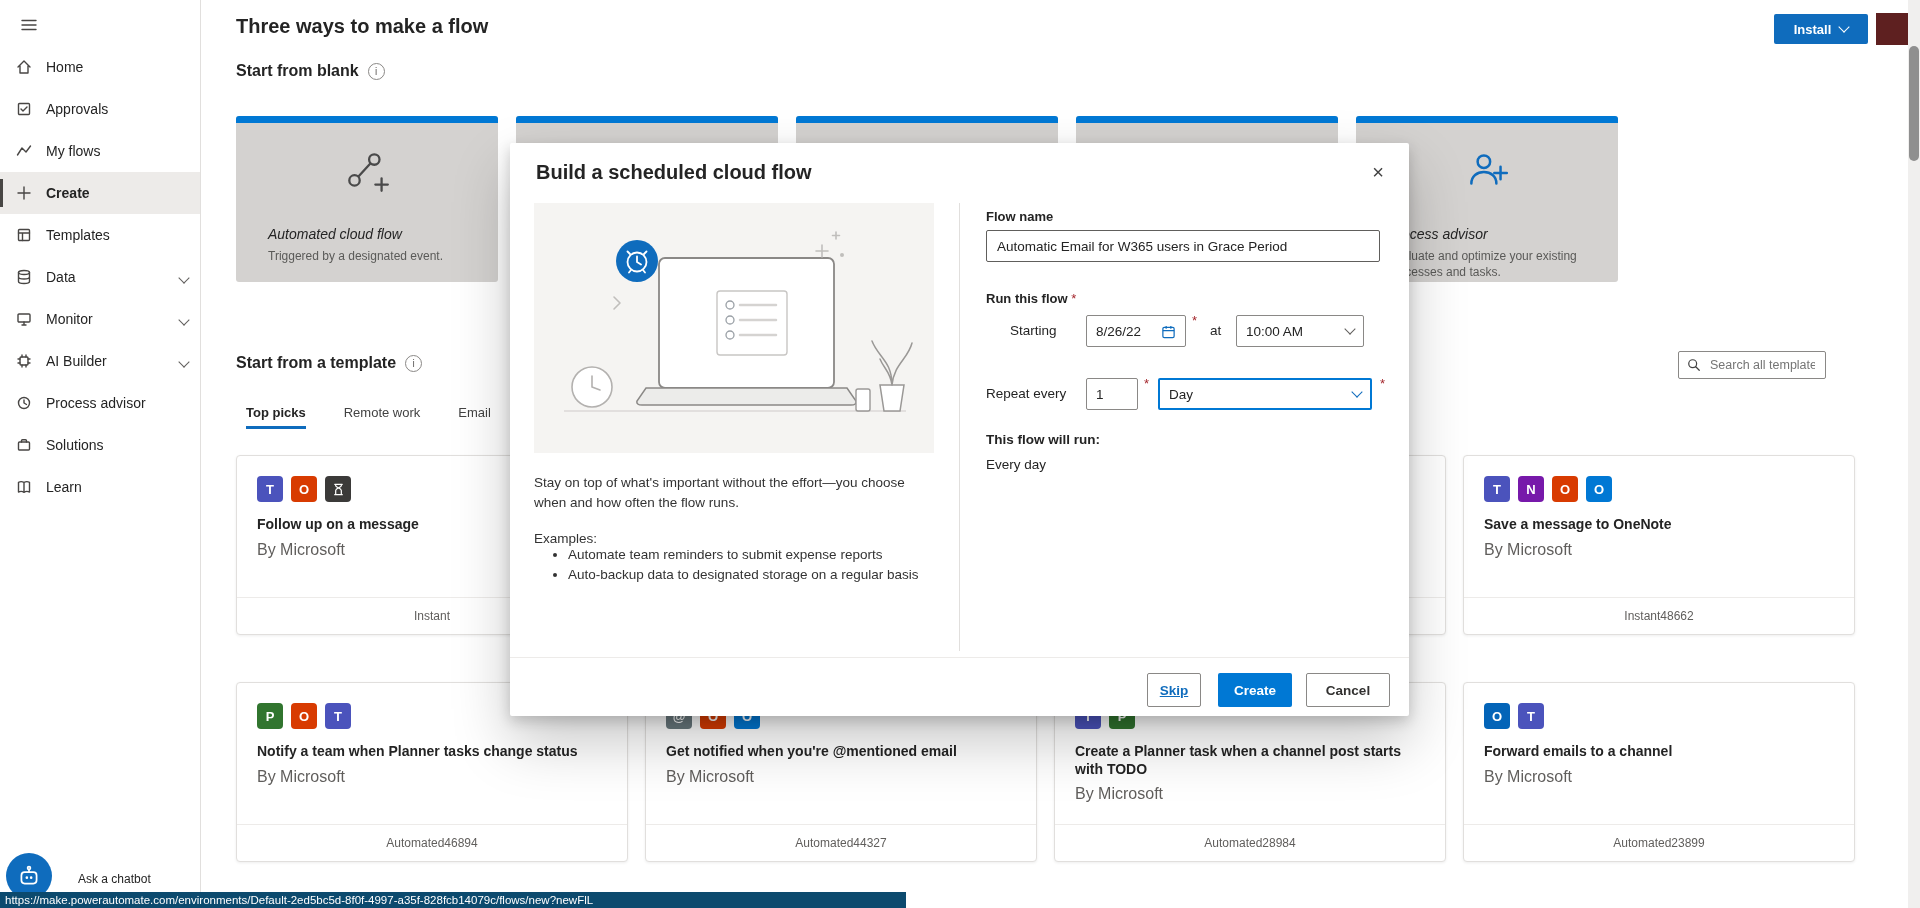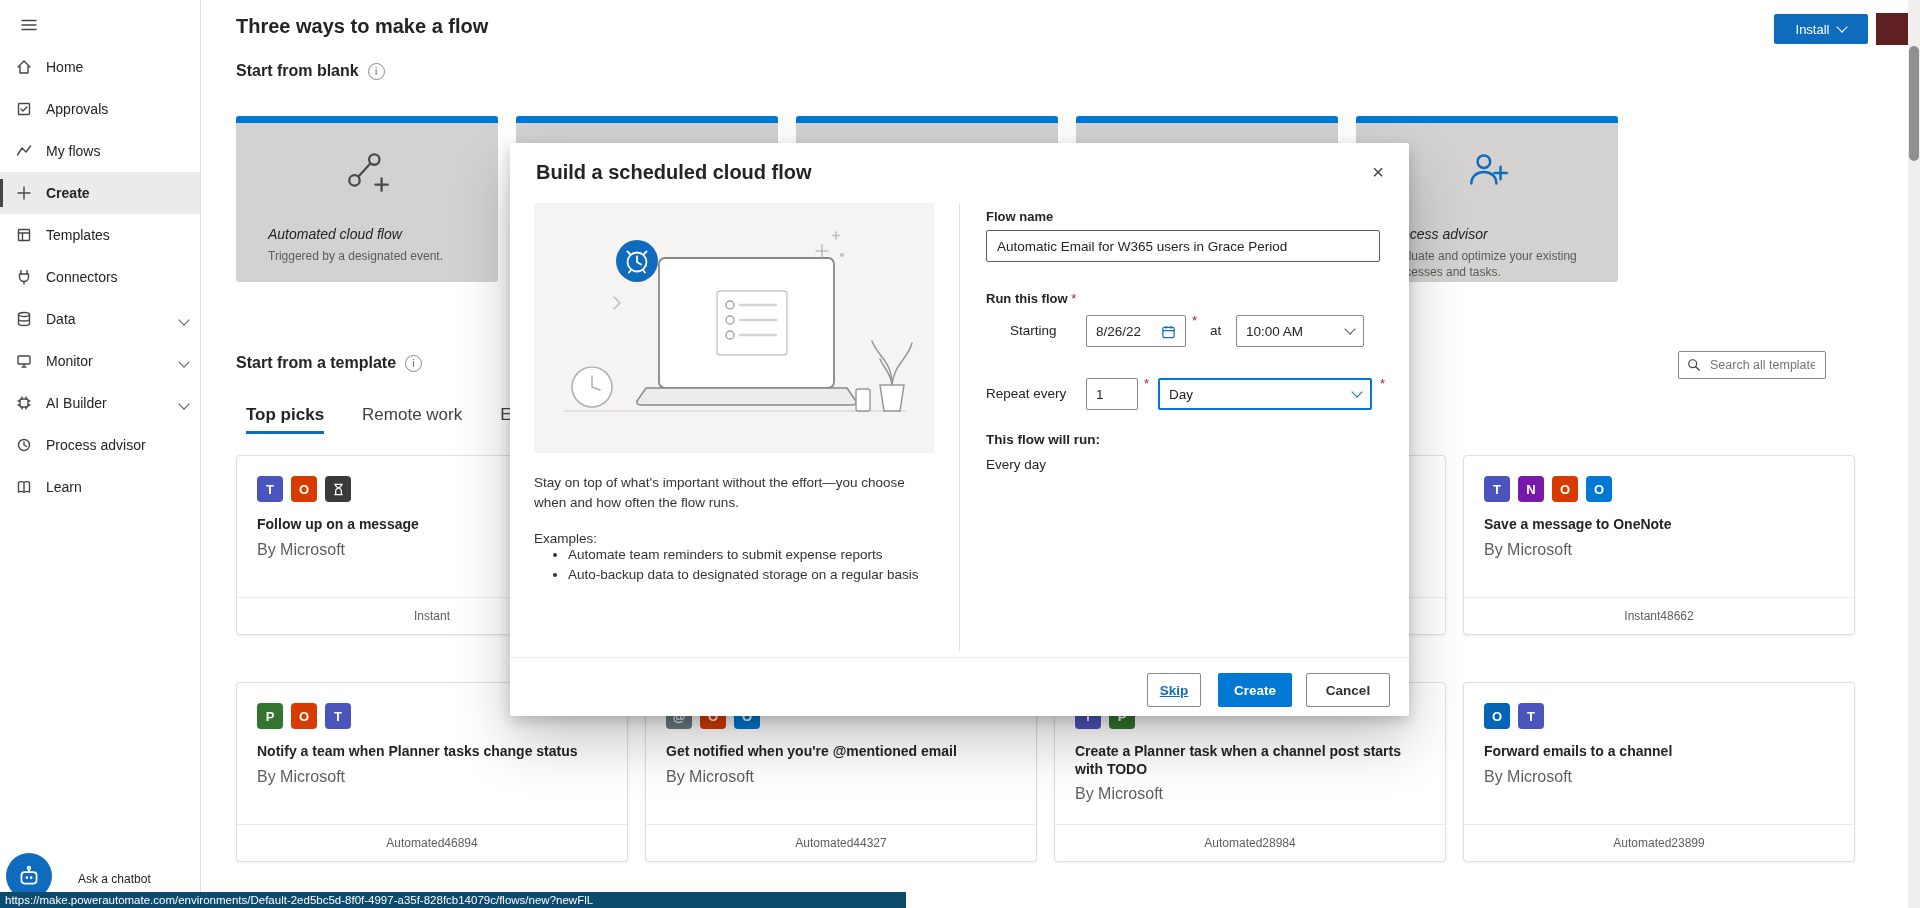--- a/index.html
+++ b/index.html
@@ -13,41 +13,41 @@
   .nav{position:absolute;top:46px;left:0;right:0;}
   .nav-item{display:flex;align-items:center;gap:13px;height:42px;padding:0 12px 0 15px;font-size:14px;color:#242424;cursor:pointer;position:relative;}
   .nav-item.selected{background:#edebe9;font-weight:700;}
   .nav-item.selected::before{content:"";position:absolute;left:0;top:7px;bottom:7px;width:3px;background:#484644;}
   svg.ic{width:18px;height:18px;flex:none;fill:none;stroke:#484644;stroke-width:1.4;stroke-linecap:round;stroke-linejoin:round;}
   .side-chev{margin-left:auto;color:#605e5c;}
   .chevd{display:inline-block;width:7px;height:7px;border-right:1.6px solid currentColor;border-bottom:1.6px solid currentColor;transform:rotate(45deg);margin-top:-4px;}
 
   
   .page-title{position:absolute;left:236px;top:15px;font-size:20px;font-weight:700;z-index:1;}
-  .install-btn{position:absolute;left:1774px;top:14px;width:94px;height:30px;background:#0f6cbd;color:#fff;border-radius:2px;display:flex;align-items:center;justify-content:center;gap:9px;font-size:13px;font-weight:400;cursor:pointer;z-index:1;}
+  .install-btn{position:absolute;left:1774px;top:14px;width:94px;height:30px;background:#0f6cbd;color:#fff;border-radius:2px;display:flex;align-items:center;justify-content:center;gap:9px;font-size:13px;font-weight:700;cursor:pointer;z-index:1;}
   .avatar{position:absolute;left:1876px;top:13px;width:33px;height:32px;background:#5e2020;z-index:1;}
   .scrollbar{position:absolute;right:0;top:0;width:12px;height:100%;background:#f0efee;z-index:25;}
   .scroll-thumb{position:absolute;left:1px;top:46px;width:10px;height:115px;background:#8f8f8f;border-radius:5px;}
 
   
   .section-heading{position:absolute;font-size:16px;font-weight:700;display:flex;align-items:center;gap:9px;z-index:1;}
   .info{width:15px;height:15px;border:1px solid #8a8886;border-radius:50%;color:#605e5c;font-size:10px;display:flex;align-items:center;justify-content:center;cursor:pointer;font-weight:400;}
   .info::before{content:"i";}
 
   
   .blank-card{position:absolute;top:116px;width:262px;height:166px;background:#d4d2d0;border-radius:3px;overflow:hidden;cursor:pointer;z-index:1;}
   .blank-bar{height:7px;}
   .blank-ic{position:absolute;left:0;right:0;top:30px;display:flex;justify-content:center;}
   .blank-title{position:absolute;left:32px;top:110px;right:14px;font-size:14px;color:#242424;font-style:italic;}
   .blank-desc{position:absolute;left:32px;top:133px;right:14px;font-size:12px;color:#5a5a58;line-height:1.3;}
 
   
   .search-box{position:absolute;left:1678px;top:351px;width:148px;height:28px;border:1px solid #8a8886;border-radius:2px;display:flex;align-items:center;gap:7px;padding:0 8px;box-sizing:border-box;background:#fff;z-index:1;}
   .search-box input{border:0;outline:0;flex:1;min-width:0;font:12.5px "Liberation Sans",sans-serif;color:#242424;background:transparent;}
-  .tabs{position:absolute;left:246px;top:405px;display:flex;gap:38px;font-size:17px;color:#424242;z-index:1;}
+  .tabs{position:absolute;left:246px;top:405px;display:flex;gap:38px;font-size:13px;color:#424242;z-index:1;}
   .tab{padding-bottom:9px;position:relative;cursor:pointer;}
   .tab.selected{font-weight:700;color:#242424;}
   .tab.selected::after{content:"";position:absolute;left:0;right:0;bottom:0;height:3px;background:#0f6cbd;}
 
   .t-card{position:absolute;width:392px;height:180px;background:#fff;border:1px solid #e1dfdd;border-radius:4px;box-shadow:0 1px 3px rgba(0,0,0,.07);box-sizing:border-box;cursor:pointer;z-index:1;}
   .t-body{position:absolute;left:20px;right:20px;top:20px;bottom:38px;overflow:hidden;}
   .t-icons{display:flex;gap:8px;height:26px;}
   .tile{width:26px;height:26px;border-radius:4px;color:#fff;font-size:13px;font-weight:700;display:flex;align-items:center;justify-content:center;flex:none;}
   .t-title{margin-top:14px;font-size:14px;font-weight:700;line-height:1.25;color:#242424;}
   .t-by{margin-top:7px;font-size:16px;color:#605e5c;}
@@ -119,26 +119,20 @@
       </div>
       <div class="nav-item">
         <svg class="ic" viewBox="0 0 18 18">
             <rect x="3.5" y="3.5" width="11" height="11" rx="1"></rect>
             <path d="M3.5 7h11M7.5 7v7.5"></path>
           </svg>
         <span>Templates</span>
       </div>
       <div class="nav-item">
         <svg class="ic" viewBox="0 0 18 18">
-            <path d="M6 2.5V6M12 2.5V6M4.5 6h9v3a4.5 4.5 0 0 1-9 0zM9 13.5V16"></path>
-          </svg>
-        <span>Connectors</span>
-      </div>
-      <div class="nav-item">
-        <svg class="ic" viewBox="0 0 18 18">
             <ellipse cx="9" cy="4.5" rx="5.5" ry="2"></ellipse>
             <path d="M3.5 4.5v9c0 1.1 2.5 2 5.5 2s5.5-.9 5.5-2v-9M3.5 9c0 1.1 2.5 2 5.5 2s5.5-.9 5.5-2"></path>
           </svg>
         <span>Data</span>
         <span class="side-chev"><span class="chevd"></span></span>
       </div>
       <div class="nav-item">
         <svg class="ic" viewBox="0 0 18 18">
             <rect x="3" y="4" width="12" height="8" rx="1"></rect>
             <path d="M7 15h4M9 12v3"></path>
@@ -153,20 +147,27 @@
           </svg>
         <span>AI Builder</span>
         <span class="side-chev"><span class="chevd"></span></span>
       </div>
       <div class="nav-item">
         <svg class="ic" viewBox="0 0 18 18">
             <circle cx="9" cy="9" r="5.5"></circle>
             <path d="M9 6v3l2.5 1.5"></path>
           </svg>
         <span>Process advisor</span>
+      </div>
+      <div class="nav-item">
+        <svg class="ic" viewBox="0 0 18 18">
+            <rect x="3.5" y="6" width="11" height="8" rx="1"></rect>
+            <path d="M6.5 6V4.8a1 1 0 0 1 1-1h3a1 1 0 0 1 1 1V6"></path>
+          </svg>
+        <span>Solutions</span>
       </div>
       <div class="nav-item">
         <svg class="ic" viewBox="0 0 18 18">
             <path d="M9 4.5C7.5 3.6 5 3.6 3.5 4.3V14c1.5-.7 4-.7 5.5.3 1.5-1 4-1 5.5-.3V4.3C13 3.6 10.5 3.6 9 4.5zM9 4.5v9.8"></path>
           </svg>
         <span>Learn</span>
       </div>
     </div>
   </div>
 

